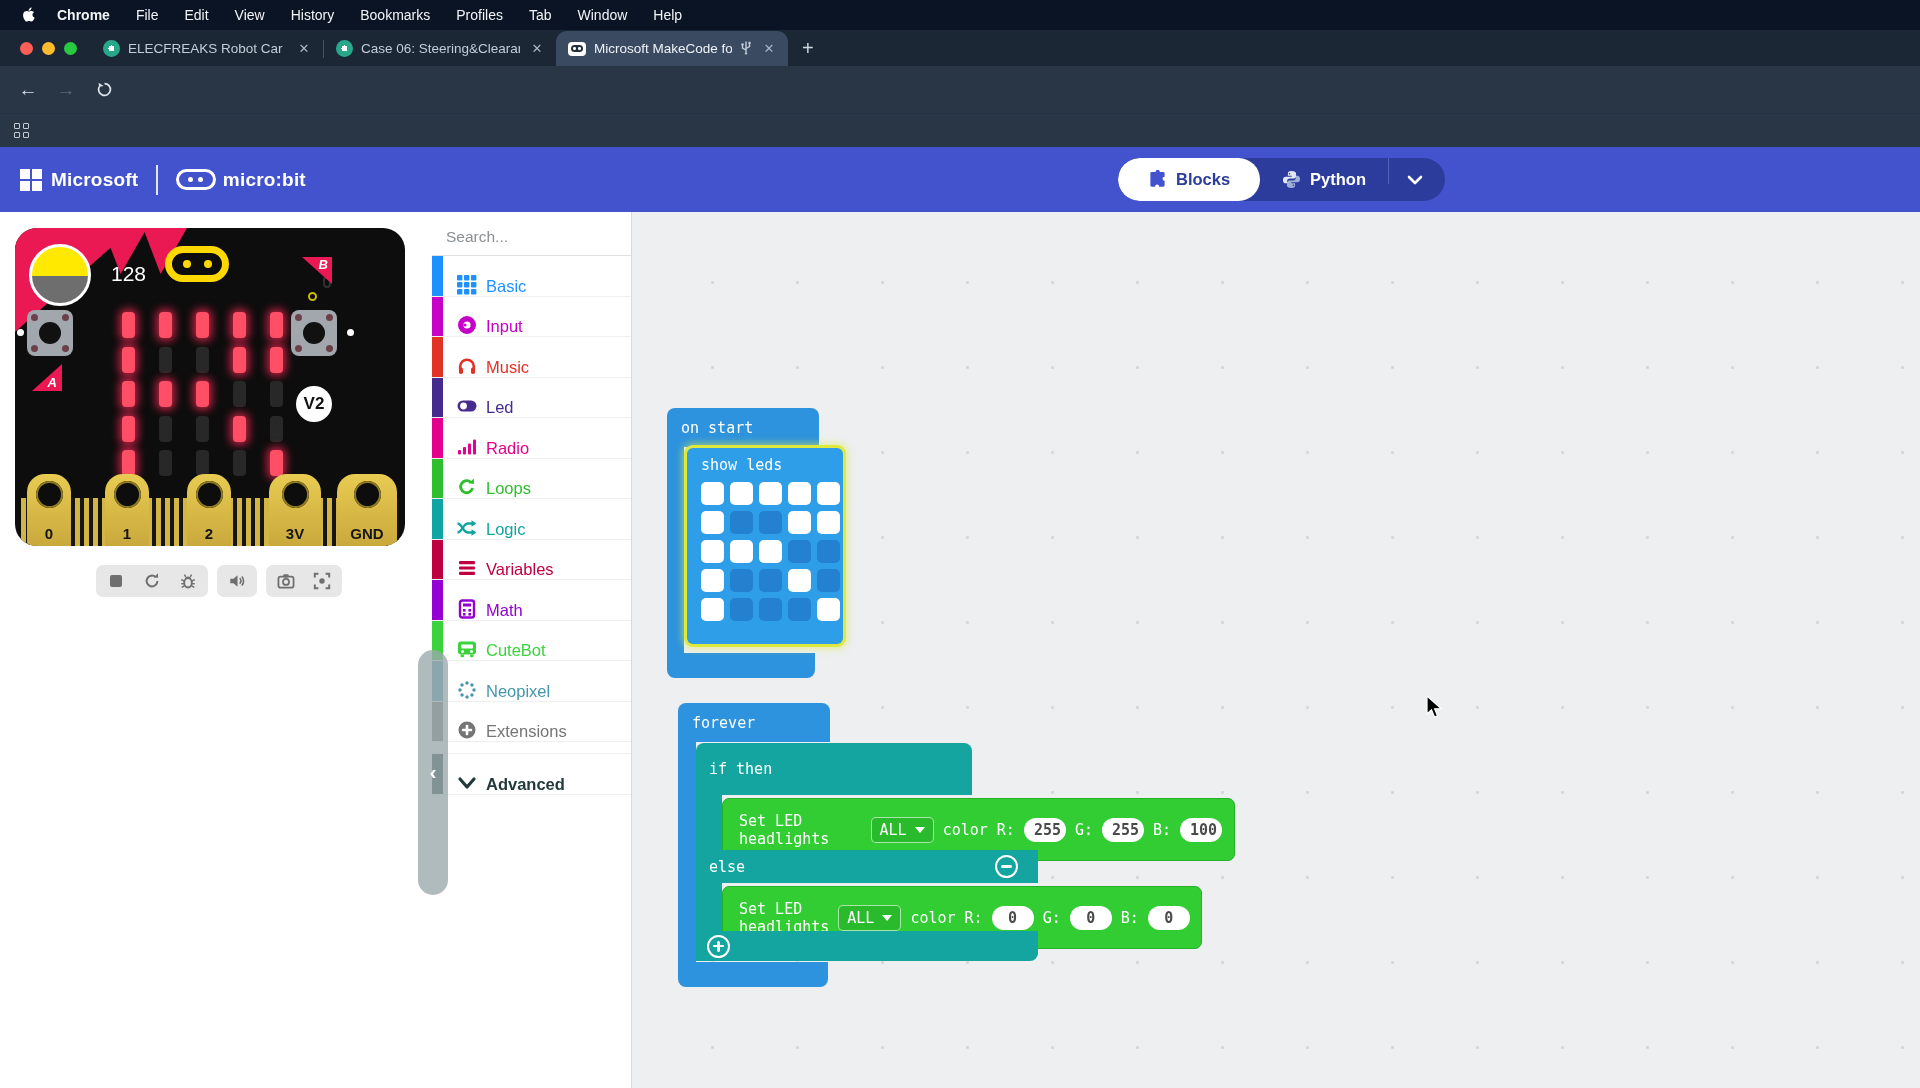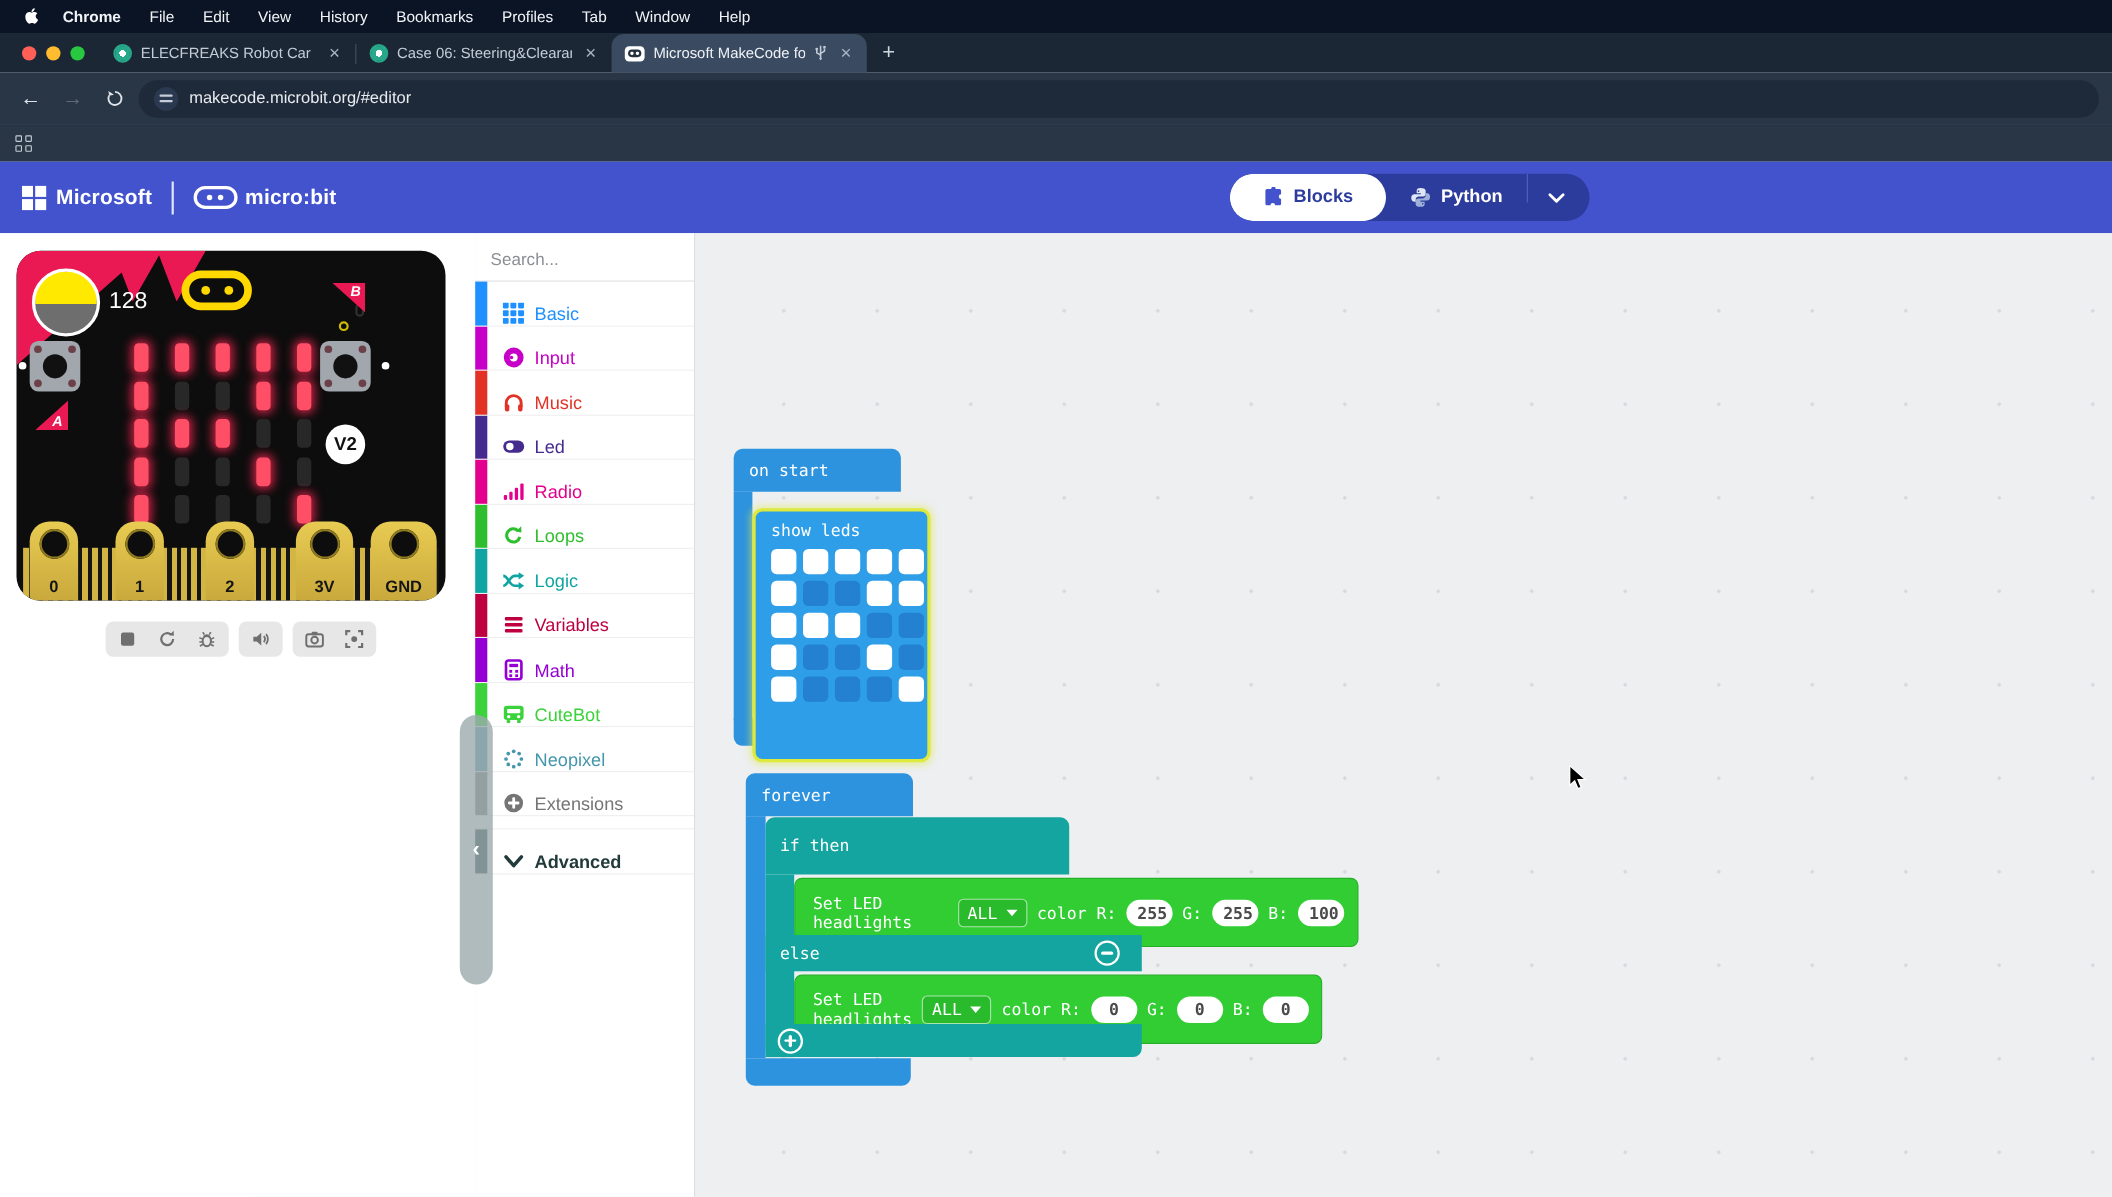--- a/index.html
+++ b/index.html
@@ -86,21 +86,21 @@
   .board { position:absolute; left:15px; top:16px; width:390px; height:318px; background:#0d0d0d;
     border-radius:22px; overflow:hidden; }
   .deco1 { position:absolute; left:0; top:0; width:118px; height:104px; background:#ea1953;
     clip-path:polygon(0 0, 100% 0, 0 100%); }
   .deco2 { position:absolute; left:88px; top:0; width:44px; height:46px; background:#ea1953;
     clip-path:polygon(0 0, 100% 0, 40% 100%); }
   .deco3 { position:absolute; left:128px; top:0; width:44px; height:46px; background:#ea1953;
     clip-path:polygon(0 0, 100% 0, 40% 100%); }
   .lightlevel { position:absolute; left:14px; top:16px; width:62px; height:62px; border-radius:50%;
     border:3px solid #fff; background:linear-gradient(#ffe900 0 52%, #6e6e6e 52%); }
-  .lightval { position:absolute; left:84px; top:34px; color:#fff; font-size:21px; }
+  .lightval { position:absolute; left:96px; top:34px; color:#fff; font-size:21px; }
   .logo-oval { position:absolute; left:150px; top:18px; width:64px; height:36px; border:7px solid #ffd800;
     border-radius:18px; display:flex; align-items:center; justify-content:center; gap:13px; }
   .logo-oval i { width:8px; height:8px; border-radius:50%; background:#ffd800; }
   .mic-ring { position:absolute; left:293px; top:64px; width:9px; height:9px; border-radius:50%;
     border:2px solid #cdbb00; }
   .mic-glyph { position:absolute; left:308px; top:48px; width:8px; height:12px; border:2px solid #3a3a3a;
     border-radius:4px; opacity:.8; }
   .led { position:absolute; width:13px; height:26px; border-radius:4px; }
   .led.on { background:#ff4f66; box-shadow:0 0 9px 3px rgba(255,40,85,.75); }
   .led.off { background:#282828; }
@@ -154,21 +154,21 @@
   .cat-gap { height:12px; border-bottom:1px solid #efefef; }
 
   
   .blk-font { font-family:"DejaVu Sans Mono", monospace; color:#fff; font-size:15px; }
   .abs { position:absolute; }
   .onstart-head { left:35px; top:196px; width:152px; height:39px; background:#2e93de;
     border-radius:8px 8px 0 0; display:flex; align-items:center; padding-left:14px; }
   .onstart-spine { left:35px; top:235px; width:17px; height:208px; background:#2e93de; }
   .onstart-foot { left:35px; top:441px; width:148px; height:25px; background:#2e93de;
     border-radius:0 0 8px 8px; }
-  .showleds { left:55px; top:253px; width:156px; height:225px; background:#2f9ee8; border-radius:6px;
+  .showleds { left:55px; top:236px; width:156px; height:196px; background:#2f9ee8; border-radius:6px;
     box-shadow:0 0 0 3px #dde93d, 0 0 7px 5px rgba(222,233,80,.55); padding:8px 0 0 14px; }
   .ledgrid { margin-top:8px; display:grid; grid-template-columns:repeat(5,23px); grid-auto-rows:23px;
     gap:6px; }
   .ledgrid i { border-radius:5px; }
   .ledgrid i.on { background:#fff; }
   .ledgrid i.off { background:#2381cf; }
 
   .forever-head { left:46px; top:491px; width:152px; height:39px; background:#2e93de;
     border-radius:8px 8px 0 0; display:flex; align-items:center; padding-left:14px; }
   .forever-spine { left:46px; top:530px; width:18px; height:220px; background:#2e93de; }
@@ -271,24 +271,20 @@
 
 <div class="toolbar">
   <span class="navbtn">←</span>
   <span class="navbtn dim">→</span>
   <span class="navbtn">
     <svg width="17" height="17" viewBox="0 0 20 20">
         <path d="M10 3a7 7 0 1 1-6.2 3.7" fill="none" stroke="#dfe4ea" stroke-width="2"></path>
         <path d="M3 2 L3.8 7.2 L9 6 Z" fill="#dfe4ea"></path>
       </svg>
   </span>
-  <div class="urlpill">
-    <span class="tune"></span>
-    <span>makecode.microbit.org/#editor</span>
-  </div>
 </div>
 
 <div class="bookmarks">
   <span class="appsgrid">
       <i></i>
       <i></i>
       <i></i>
       <i></i>
     </span>
 </div>

